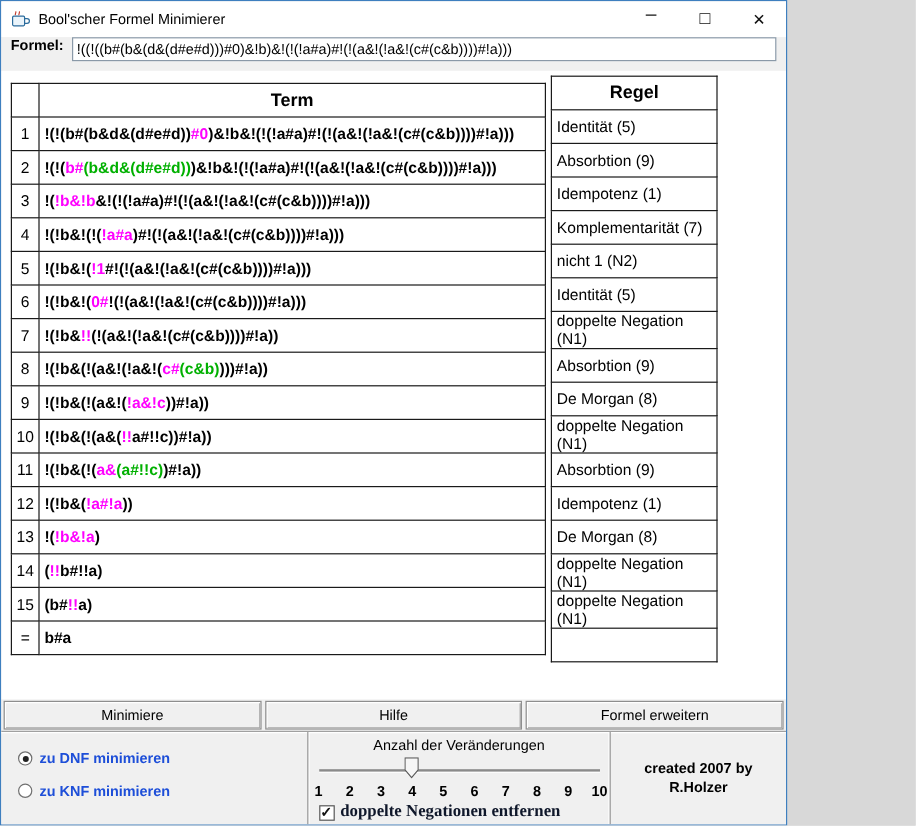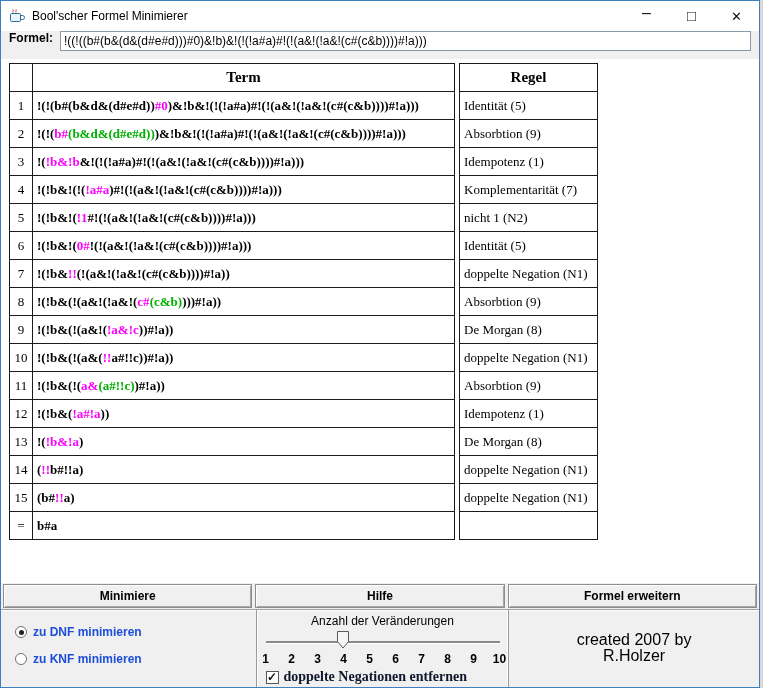--- a/index.html
+++ b/index.html
@@ -1,50 +1,50 @@
 <!DOCTYPE html>
 <html style="--c-m: #ff00ff; --c-g: #00b000;"><head>
 <meta charset="utf-8">
 <style>
   html,body{margin:0;padding:0;background:#d8d8d8;}
   *{box-sizing:border-box;}
   :root{--c-m:#ff00ff;--c-g:#00b000;}
   .window{
-    width:760px;height:688px;border:1px solid #3e7fbf;background:#f0f0f0;
+    width:656px;height:688px;border:1px solid #3e7fbf;background:#f0f0f0;
     font-family:"Liberation Sans",sans-serif;display:flex;flex-direction:column;overflow:hidden;
   }
   
   .titlebar{height:30px;background:#ffffff;display:flex;align-items:center;flex:0 0 30px;}
   .app-icon{width:16px;height:16px;margin-left:8px;flex:0 0 16px;}
   .title-text{margin-left:7px;font-size:12px;color:#000;}
   .win-controls{margin-left:auto;display:flex;height:30px;}
   .win-btn{width:45px;height:30px;display:flex;align-items:center;justify-content:center;
            font-size:13px;color:#111;cursor:default;}
   .win-btn.min{font-size:16px;padding-bottom:6px;}
   .win-btn.max{font-size:15px;padding-bottom:2px;}
   
   .formel-bar{height:28px;flex:0 0 28px;display:flex;padding:0 8px;gap:7px;background:#f0f0f0;}
   .formel-label{font-weight:bold;font-size:12px;color:#000;}
   .formel-input{flex:1;height:20px;font-family:"Liberation Sans",sans-serif;font-size:12px;color:#000;
                 border:1px solid #8a99a8;background:#fff;padding:1px 3px;}
   
   .content{flex:0 0 524px;height:524px;background:#ffffff;padding:4px 0 0 8px;overflow:hidden;}
-  .tables{display:flex;gap:4px;align-items:flex-start;font-family:Liberation Serif, serif;}
+  .tables{display:flex;gap:4px;align-items:center;font-family:Liberation Sans, sans-serif;}
   table{border-collapse:collapse;}
   th,td{border:1px solid #1a1a1a;height:28px;padding:0 4px;}
   th{font-size:15px;font-weight:bold;text-align:center;color:#000;}
   td.num{width:23px;min-width:23px;text-align:center;font-size:13px;padding:0;color:#000;}
   td.term{width:422px;max-width:422px;font-weight:bold;font-size:13px;white-space:nowrap;overflow:hidden;color:#000;}
   td.rule{width:138px;min-width:138px;font-size:13px;color:#000;}
   .seg-k{color:#000;}
   .seg-m{color:var(--c-m);}
   .seg-g{color:var(--c-g);}
   
   .buttons-row{flex:0 0 26px;height:26px;display:flex;gap:3px;padding:1px 2px;background:#f0f0f0;}
-  .app-btn{flex:1;font-family:"Liberation Sans",sans-serif;font-weight:bold;font-size:12px;color:#000;
+  .app-btn{flex:1;font-family:"Liberation Sans",sans-serif;font-weight:normal;font-size:12px;color:#000;
            background:#f0f0f0;border:1px solid #8e8e8e;
            box-shadow:inset 1px 1px 0 #ffffff,inset -1px -1px 0 #a6a6a6;}
   
   .bottom-panel{flex:1;display:flex;background:#f0f0f0;border-top:1px solid #a0a0a0;box-shadow:inset 0 1px 0 #ffffff;}
   .sect-left{width:255px;padding:12px 0 0 14px;}
   .radio-row{display:flex;align-items:center;gap:6px;height:20px;margin-bottom:7px;}
   .radio{width:12px;height:12px;border-radius:50%;border:1px solid #707070;background:#fff;position:relative;flex:0 0 12px;}
   .radio.sel::after{content:"";position:absolute;left:3px;top:3px;width:5px;height:5px;border-radius:50%;background:#222;}
   .radio-label{font-weight:bold;font-size:12px;color:#1d4ed8;}
   .sect-mid{width:253px;border-left:1px solid #9a9a9a;border-right:1px solid #9a9a9a;
@@ -56,21 +56,21 @@
   .slider-thumb{position:absolute;top:2px;transform:translateX(-50%);}
   .ticks{position:relative;width:234px;height:15px;}
   .ticks span{position:absolute;transform:translateX(-50%);font-weight:bold;font-size:12px;color:#000;top:0;}
   .check-row{display:flex;align-items:center;gap:5px;width:234px;margin-top:2px;}
   .checkbox{width:13px;height:13px;border:1px solid #555;background:#fff;position:relative;flex:0 0 13px;
             display:flex;align-items:center;justify-content:center;}
   .checkbox .mark{display:none;font-size:12px;font-weight:bold;color:#111;line-height:1;}
   .checkbox.checked .mark{display:block;}
   .check-label{font-weight:bold;font-size:14px;color:#0f172a;font-family:Liberation Serif, serif;}
   .sect-right{flex:1;display:flex;flex-direction:column;align-items:center;padding-top:22px;}
-  .credit{font-weight:normal;font-size:16px;color:#000;line-height:16px;text-align:right;}
+  .credit{font-weight:bold;font-size:12px;color:#000;line-height:16px;text-align:right;}
 </style>
 </head>
 <body>
 
 <div class="window">
 
   <div class="titlebar">
     <svg class="app-icon" viewBox="0 0 16 16">
       <rect x="1.5" y="5.5" width="10" height="8" rx="1" fill="#eaf4fb" stroke="#2a6b9c"></rect>
       <path d="M11.5 7.5h2a1.5 1.5 0 0 1 0 4h-2" fill="none" stroke="#2a6b9c"></path>

